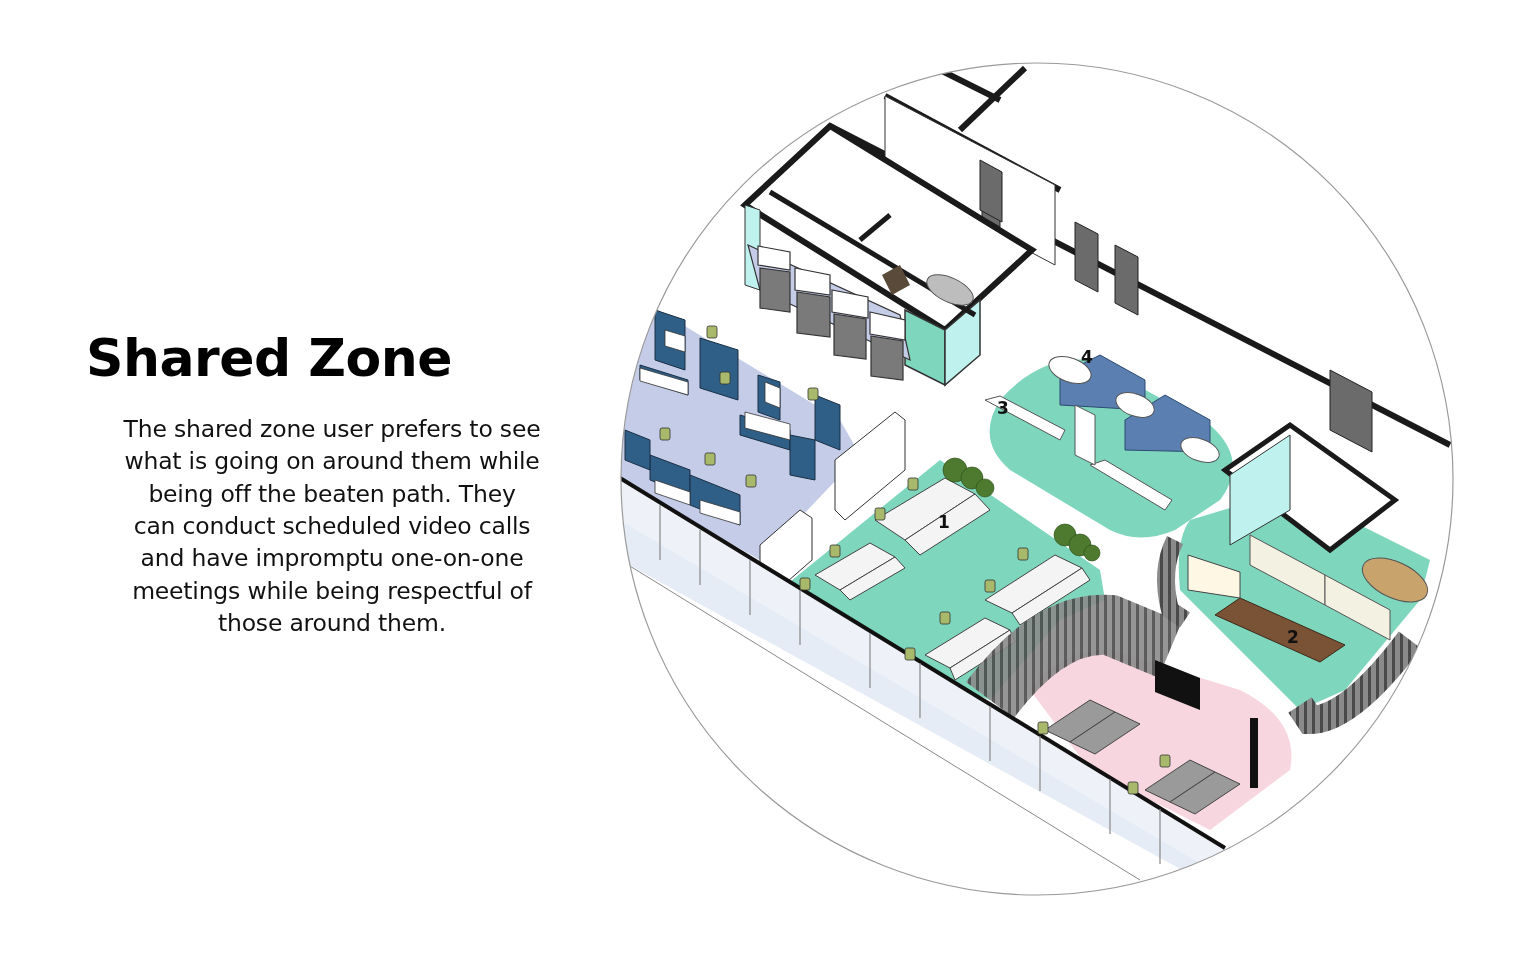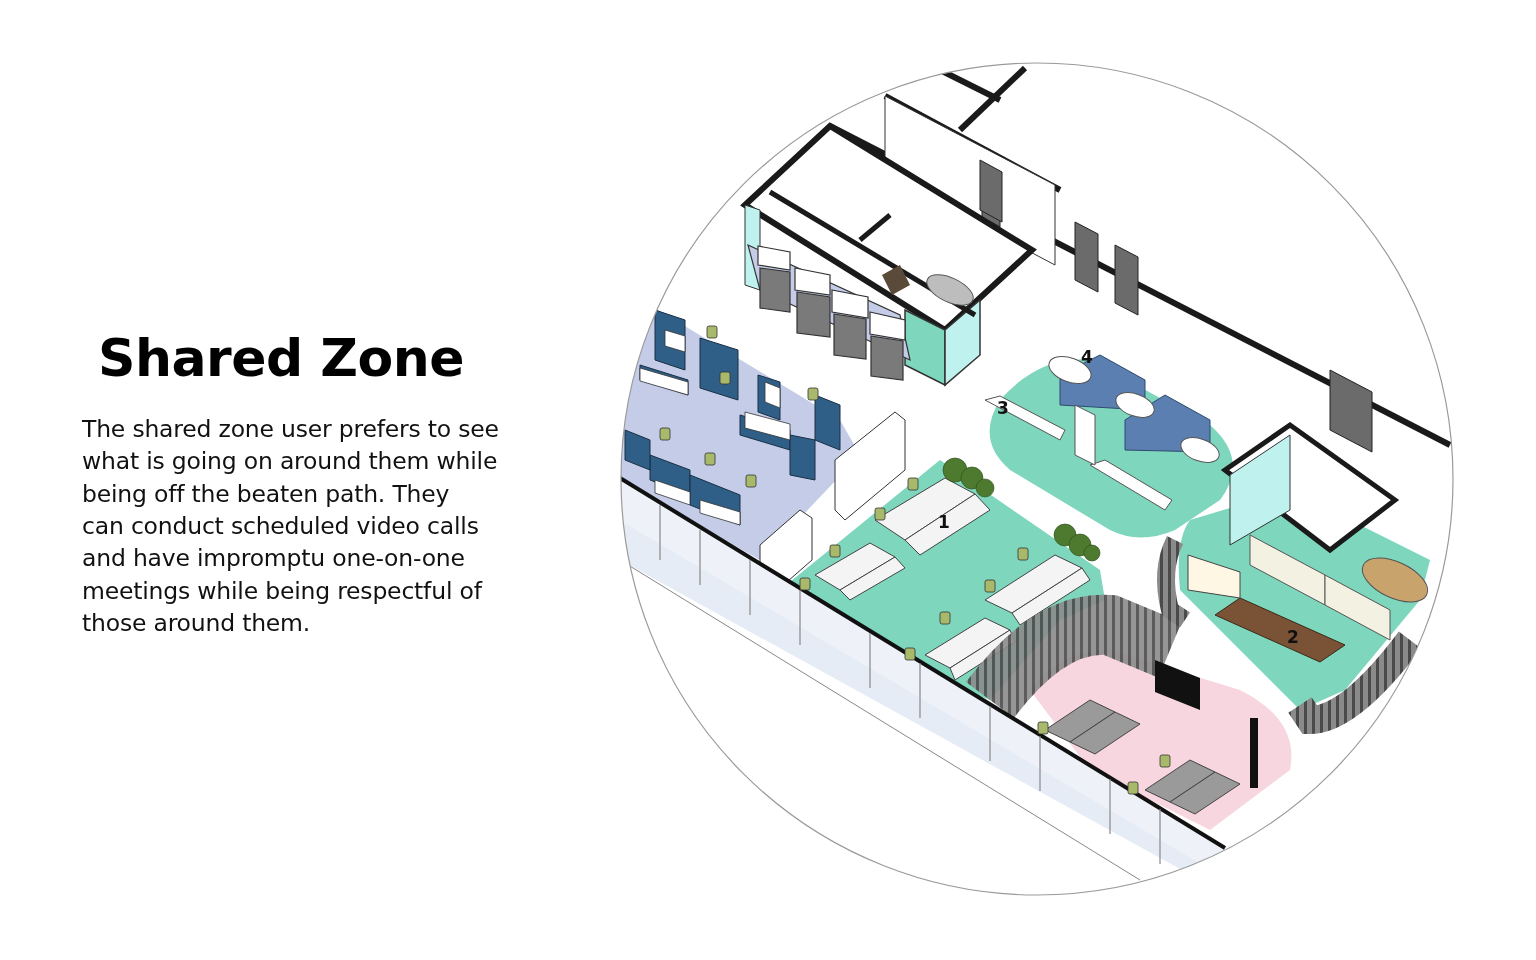--- a/index.html
+++ b/index.html
@@ -1,19 +1,19 @@
 <!DOCTYPE html>
 <html><head>
 <meta charset="utf-8">
 <style>
   html, body { margin: 0; padding: 0; background: #ffffff; }
   body { width: 1536px; height: 960px; position: relative; overflow: hidden; font-family: "DejaVu Sans", "Liberation Sans", sans-serif; color: #000; }
   .text-block { position: absolute; left: 82px; top: 330px; width: 500px; }
-  .title { font-family: "DejaVu Sans", sans-serif; font-weight: bold; font-size: 52px; letter-spacing: -0.5px; margin: 0 0 26px 16px; line-height: 1.1; color: #000; }
-  .body-text { font-family: "DejaVu Sans", sans-serif; font-size: 23.5px; line-height: 32.3px; margin: 0; color: #111; white-space: pre-line; letter-spacing: -0.2px; }
+  .title { font-family: "DejaVu Sans", sans-serif; font-weight: bold; font-size: 52px; letter-spacing: -0.5px; margin: 0 0 26px 4px; line-height: 1.1; color: #000; }
+  .body-text { font-family: "DejaVu Sans", sans-serif; font-size: 23.5px; line-height: 32.3px; margin: 0; color: #111; white-space: pre-line; letter-spacing: -0.2px; text-align: center; }
   .illustration { position: absolute; left: 600px; top: 40px; width: 880px; height: 880px; }
   .illustration svg { width: 100%; height: 100%; display: block; }
   .zone-label { font-family: "DejaVu Sans", sans-serif; font-weight: bold; font-size: 17px; fill: #111; }
 </style>
 </head>
 <body>
 
 <div class="text-block">
   <h1 class="title">Shared Zone</h1>
   <p class="body-text">The shared zone user prefers to see

